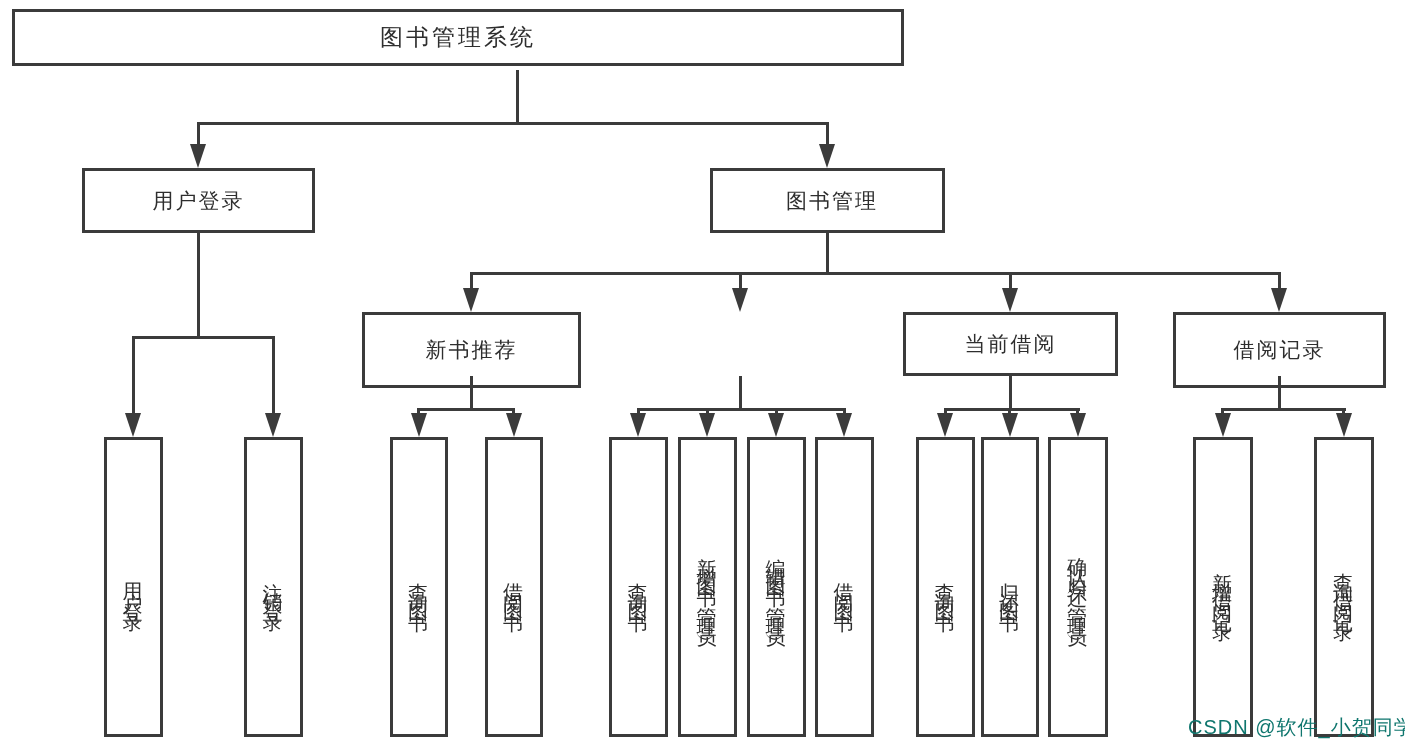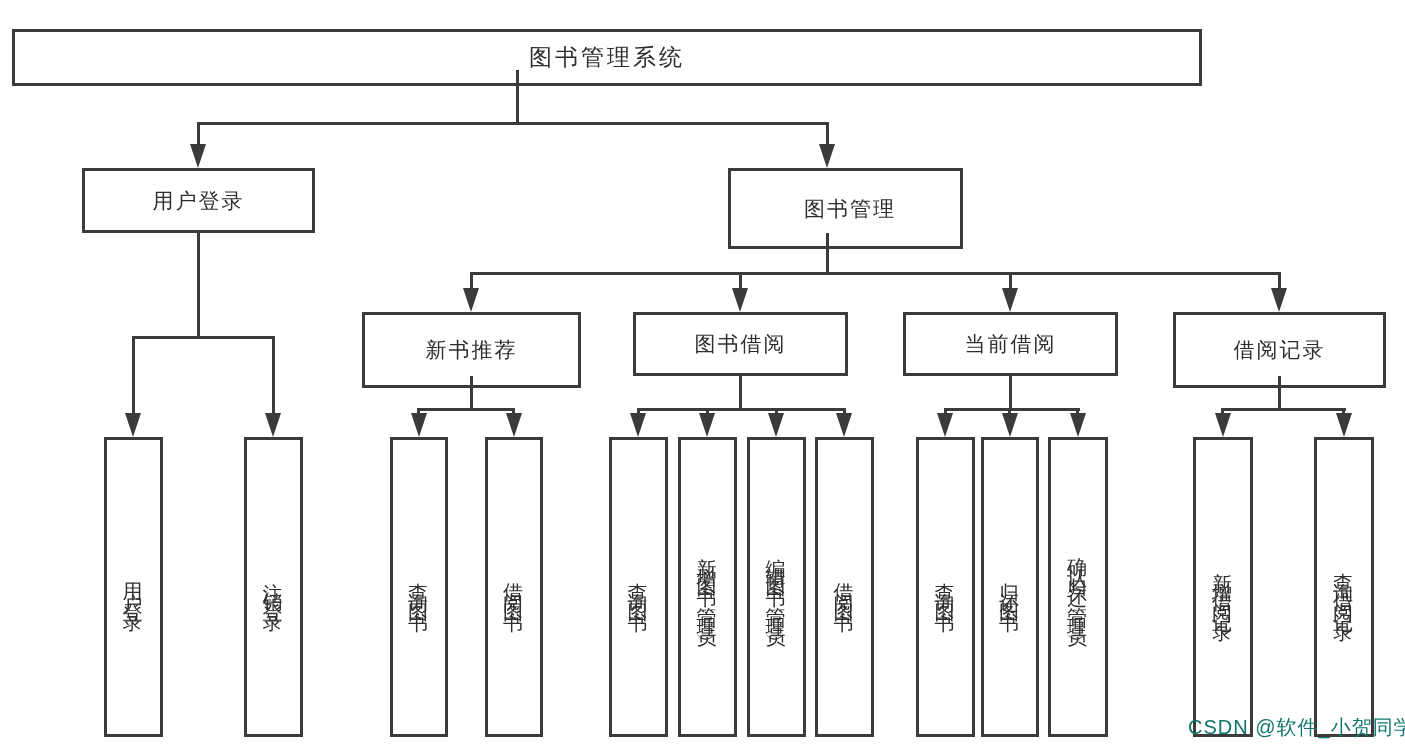--- a/index.html
+++ b/index.html
@@ -26,27 +26,26 @@
   .watermark {
     position:absolute; left:1188px; top:714px; font-size:20px;
     color:#0f766e; letter-spacing:1px; z-index:10; white-space:nowrap;
   }
 </style>
 </head>
 <body>
 
 <div class="stage">
 
-  <div class="box hbox root" style="left:12px; top:29px; width:1190px; height:57px;">图书管理系统</div>
+  <div class="box hbox root" style="left:12px; top:9px; width:892px; height:57px;">图书管理系统</div>
 
   <div class="box hbox" style="left:82px; top:168px; width:233px; height:65px;">用户登录</div>
-  <div class="box hbox" style="left:728px; top:168px; width:235px; height:81px;padding-left:9px;">图书管理</div>
+  <div class="box hbox" style="left:710px; top:168px; width:235px; height:65px;padding-left:9px;">图书管理</div>
 
   <div class="box hbox" style="left:362px; top:312px; width:219px; height:76px;">新书推荐</div>
-  <div class="box hbox" style="left:633px; top:312px; width:215px; height:64px;">图书借阅</div>
   <div class="box hbox" style="left:903px; top:312px; width:215px; height:64px;">当前借阅</div>
   <div class="box hbox" style="left:1173px; top:312px; width:213px; height:76px;">借阅记录</div>
 
   <div class="box leaf" style="left:104px; top:437px; width:59px; height:300px;">用户登录</div>
   <div class="box leaf" style="left:244px; top:437px; width:59px; height:300px;">注销登录</div>
 
   <div class="box leaf" style="left:390px; top:437px; width:58px; height:300px;">查询图书</div>
   <div class="box leaf" style="left:485px; top:437px; width:58px; height:300px;">借阅图书</div>
 
   <div class="box leaf" style="left:609px; top:437px; width:59px; height:300px;">查询图书</div>

